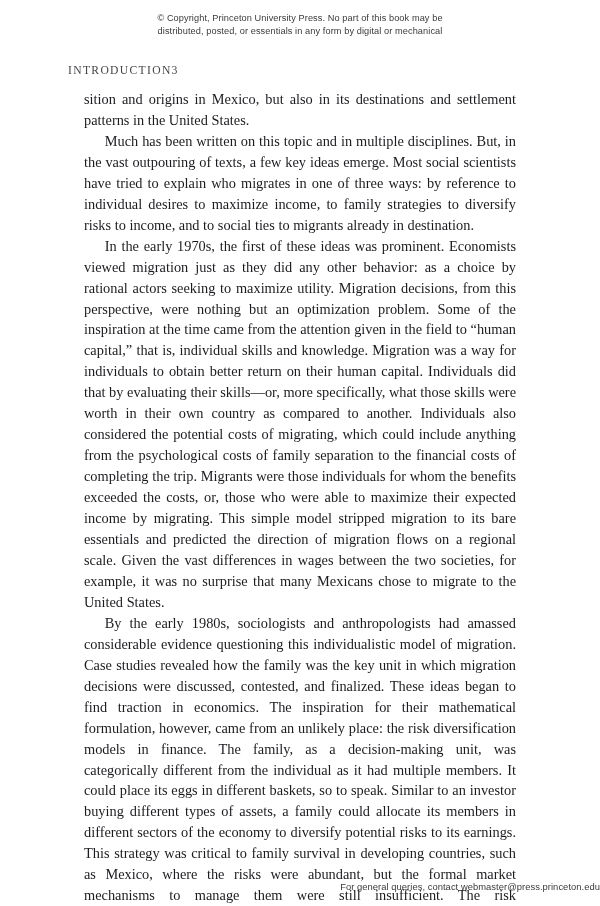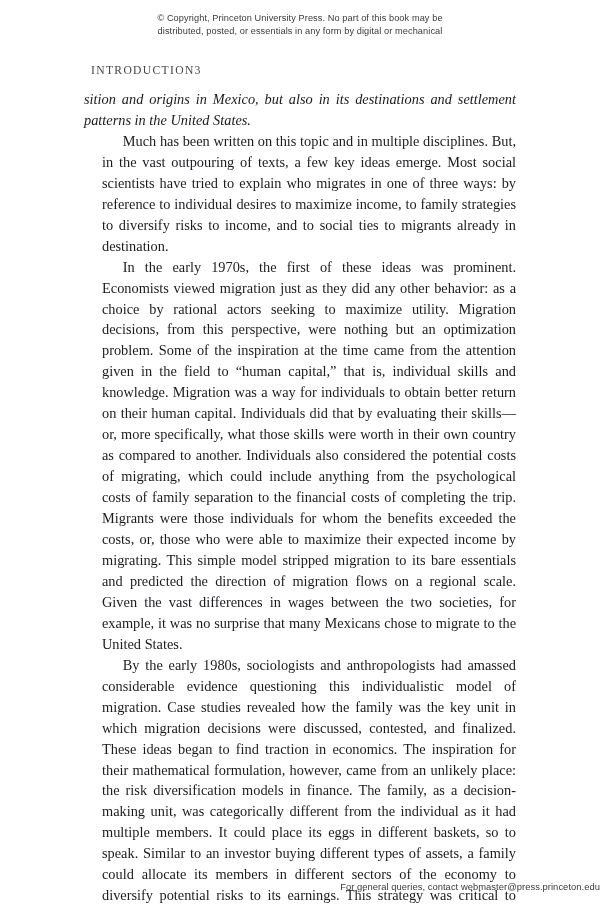--- a/index.html
+++ b/index.html
@@ -33,21 +33,21 @@
     font-size: 9.2px;
     line-height: 13.4px;
     color: #3a3a3a;
     letter-spacing: 0.01em;
   }
   .copyright .cline { display: block; }
 
   
   .runhead {
     position: absolute;
-    left: 91px;
+    left: 68px;
     top: 63px;
     width: 432px;
     display: flex;
     align-items: baseline;
     justify-content: flex-start;
     color: #3f3f44;
   }
   .runhead-title {
     font-size: 11.6px;
     letter-spacing: 0.115em;
@@ -72,25 +72,23 @@
     text-align: justify;
     text-justify: inter-word;
     font-size: 14.35px;
     line-height: 20.95px;
     color: #1b1b1f;
     hyphens: manual;
     -webkit-hyphens: manual;
   }
   p.para + p.para {
     text-indent: 1.45em;
-    margin-left: 18px;
   }
   p.para.cont {
     text-indent: 0;
-    font-style: italic;
   }
 
   
   .footer {
     position: absolute;
     left: 0;
     top: 881px;
     width: 600px;
     text-align: right;
     font-family: "Liberation Sans", "DejaVu Sans", sans-serif;

